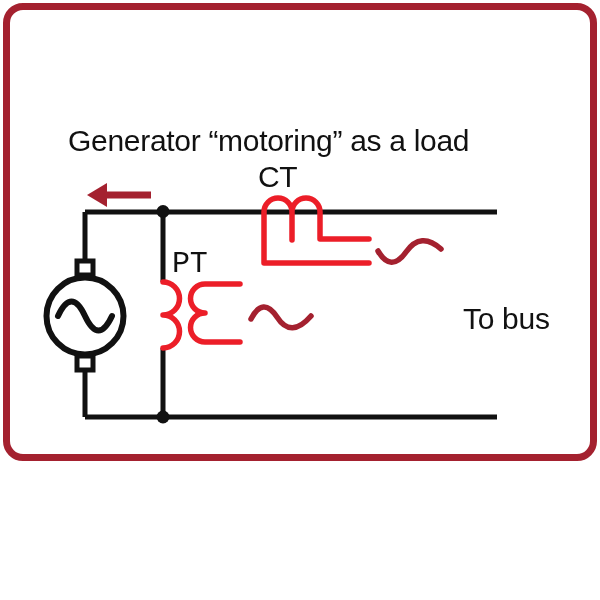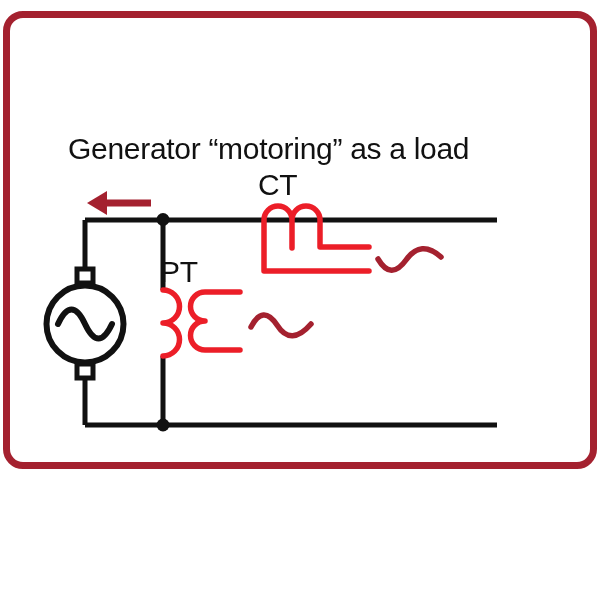--- a/index.html
+++ b/index.html
@@ -9,21 +9,20 @@
     height: 600px;
     background: #ffffff;
     font-family: "Liberation Sans", sans-serif;
   }
   .canvas {
     position: relative;
     width: 600px;
     height: 464px;
     background: var(--background, #ffffff);
     overflow: hidden;
-    margin-top: 8px;
   }
   .frame {
     position: absolute;
     inset: 3px;
     border: 7px solid var(--frame, #a4212f);
     border-radius: 20px;
     box-sizing: border-box;
     pointer-events: none;
   }
   .lbl {
@@ -86,22 +85,23 @@
 <body>
 
 <div class="canvas">
 
   <div class="frame"></div>
 
   <div class="lbl" style="left:68px; top:126px;">Generator “motoring” as a load</div>
 
   <div class="lbl" style="left:258px; top:162px;">CT</div>
 
-  <div class="lbl" style="left:160px; top:249px;">PT</div>
+  <div class="lbl" style="left:172px; top:249px;font-family:Liberation Mono, monospace;">PT</div>
 
+  <div class="lbl" style="left:463px; top:304px;">To bus</div>
 
   <svg class="diagram" viewBox="0 0 600 600" xmlns="http://www.w3.org/2000/svg">
 
     <path class="wire" d="M85 212 H497"></path>
     <path class="wire" d="M85 417 H497"></path>
     <path class="wire" d="M85 212 V262 M85 369 V417"></path>
     <path class="wire" d="M163 212 V282 M163 348 V417"></path>
 
     <circle class="node" cx="163" cy="211.5" r="6.5"></circle>
     <circle class="node" cx="163" cy="417" r="6.5"></circle>

